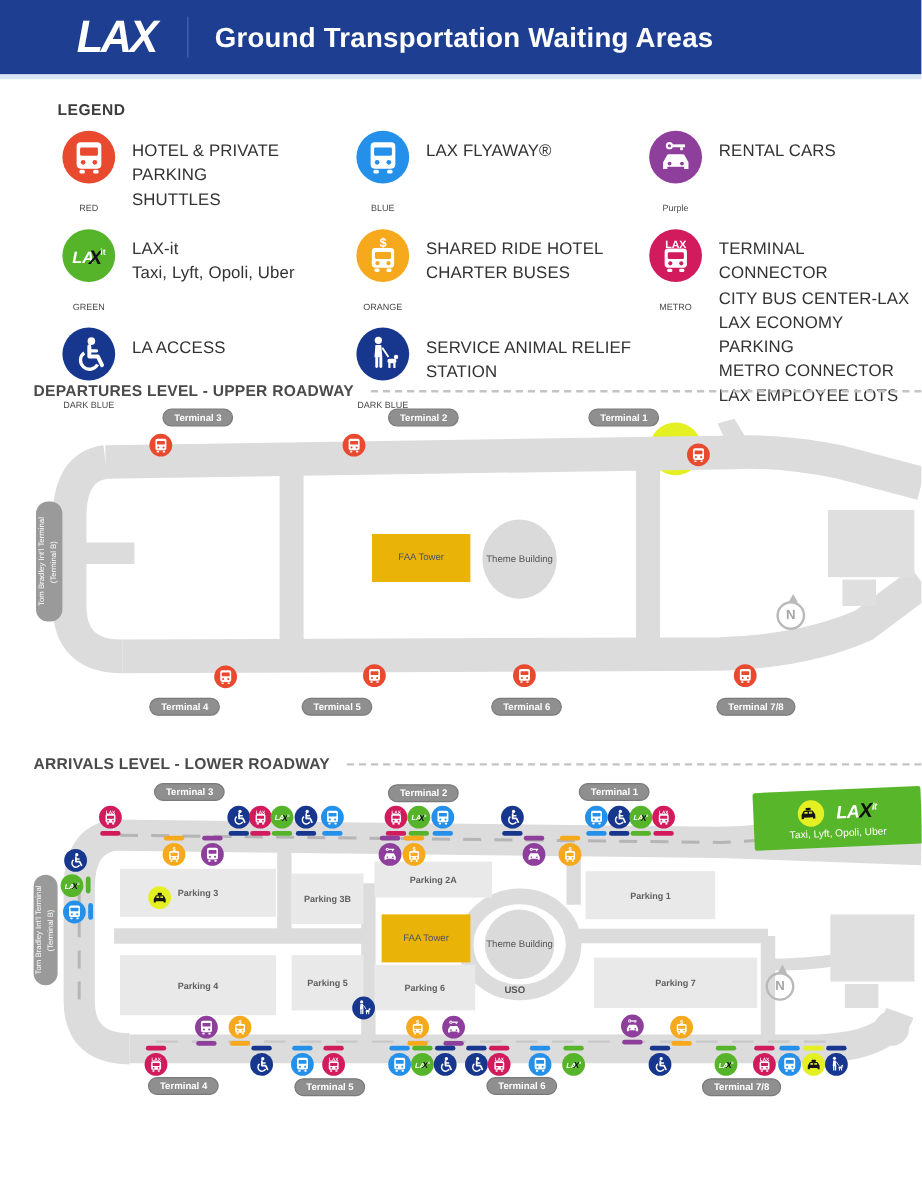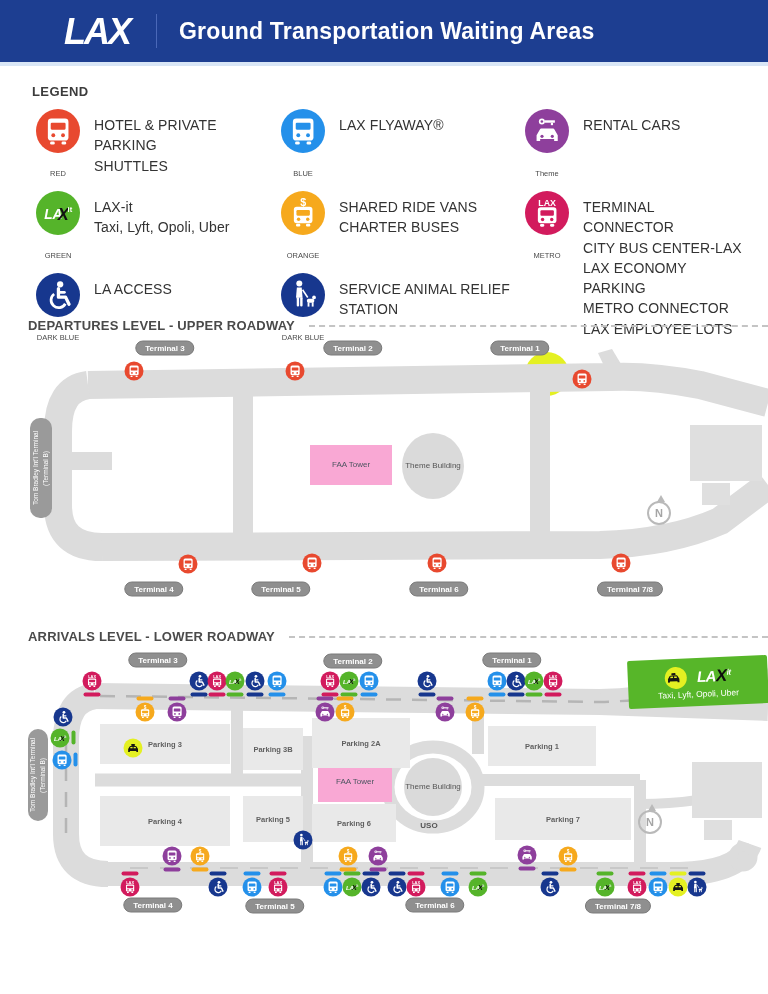--- a/index.html
+++ b/index.html
@@ -6,21 +6,21 @@
   body { width: 768px; height: 994px; background: #fff; font-family: "Liberation Sans", sans-serif; position: relative; overflow: hidden; }
 
   
   .header { height: 62px; background: #1d3e91; display: flex; align-items: center; padding-left: 64px; }
   .logo { color: #fff; font-size: 36px; font-weight: bold; font-style: italic; letter-spacing: -2px; transform: scaleY(1.05); }
   .hdr-divider { width: 1px; height: 34px; background: #4a68b8; margin: 0 22px 0 26px; }
   .hdr-title { color: #fff; font-size: 23px; font-weight: bold; letter-spacing: 0.2px; }
   .header-strip { height: 4px; background: #d9e6f6; }
 
   
-  .legend { padding: 18px 0 0 32px; height: 248px; }
+  .legend { padding: 18px 0 0 48px; height: 248px; }
   .legend-heading { font-size: 13px; font-weight: bold; color: #3c3c3c; letter-spacing: 0.4px; margin-bottom: 10px; }
   .legend-grid { display: grid; grid-template-columns: 245px 244px 225px; }
   .lcol { display: flex; flex-direction: column; }
   .litem { display: flex; margin-bottom: 13px; min-height: 62px; }
   .lic { width: 52px; text-align: center; flex-shrink: 0; }
   .lcircle { width: 44px; height: 44px; border-radius: 50%; margin: 0 auto; display: flex; align-items: center; justify-content: center; }
   .lcircle svg { width: 78%; height: 78%; }
   .lname { font-size: 7.5px; color: #4a4a4a; margin-top: 16px; }
   .ltext { font-size: 14px; color: #333; padding: 6px 0 0 10px; line-height: 1.45; letter-spacing: 0.1px; }
   .ltext.bold { font-weight: bold; font-size: 9.5px; padding-top: 16px; color: #111; }
@@ -39,21 +39,21 @@
   .pill { position: absolute; transform: translate(-50%,-50%); background: #8f8f8f; border: 1px solid #7a7a7a; color: #fff; font-size: 8px; font-weight: bold; padding: 2px 9px; border-radius: 9px; white-space: nowrap; }
 
   .micon { position: absolute; width: 19px; height: 19px; border-radius: 50%; transform: translate(-50%,-50%); display: flex; align-items: center; justify-content: center; z-index: 5; }
   .micon svg { width: 80%; height: 80%; }
   .micon .bar { position: absolute; background: inherit; border-radius: 2px; }
   .bar-b { width: 17px; height: 3.5px; left: 1px; top: 21px; }
   .bar-t { width: 17px; height: 3.5px; left: 1px; top: -6px; }
   .bar-r { width: 3.5px; height: 14px; left: 21px; top: 2px; }
 
   .pbox { position: absolute; background: #e9e9e9; display: flex; align-items: center; justify-content: center; text-align: center; font-size: 7.5px; font-weight: bold; color: #5f5f5f; }
-  .faa { position: absolute; background: #f9a8d4; display: flex; align-items: center; justify-content: center; text-align: center; font-size: 8px; color: #4c5560; line-height: 1.25; }
+  .faa { position: absolute; background: #eab308; display: flex; align-items: center; justify-content: center; text-align: center; font-size: 8px; color: #4c5560; line-height: 1.25; }
   .theme { position: absolute; background: #dadada; border-radius: 50%; display: flex; align-items: center; justify-content: center; text-align: center; font-size: 8px; color: #555; line-height: 1.25; }
   .uso { position: absolute; transform: translate(-50%,-50%); font-size: 8px; color: #555; font-weight: bold; }
   .flabel { width: 52px; }
 
   .tbit { position: absolute; background: #9a9a9a; border-radius: 10px; color: #fff; display: flex; align-items: center; justify-content: center; }
   .tbit-inner { writing-mode: vertical-rl; transform: rotate(180deg); font-size: 6.5px; text-align: center; line-height: 1.5; }
 
   .compass { position: absolute; transform: translate(-50%,-50%); width: 24px; height: 24px; border: 2px solid #b9b9b9; border-radius: 50%; color: #a5a5a5; font-size: 11px; font-weight: bold; display: flex; align-items: center; justify-content: center; }
   .compass::before { content: ""; position: absolute; top: -8px; left: 8px; border-left: 4px solid transparent; border-right: 4px solid transparent; border-bottom: 7px solid #b9b9b9; }
 
@@ -160,21 +160,21 @@
                 <rect x="7.3" y="9.8" width="9.4" height="4" rx="0.8" fill="#f6a91d"></rect>
                 <circle cx="8.8" cy="16.3" r="1.2" fill="#f6a91d"></circle>
                 <circle cx="15.2" cy="16.3" r="1.2" fill="#f6a91d"></circle>
                 <rect x="7" y="19.4" width="3" height="2" rx="0.8" fill="#fff"></rect>
                 <rect x="14" y="19.4" width="3" height="2" rx="0.8" fill="#fff"></rect>
               </svg>
             </div>
             <div class="lname">ORANGE</div>
           </div>
           <div class="ltext">
-            <div>SHARED RIDE VANS</div>
+            <div>SHARED RIDE HOTEL</div>
             <div>CHARTER BUSES</div>
           </div>
         </div>
         <div class="litem">
           <div class="lic">
             <div class="lcircle" style="background: rgb(23, 55, 142);">
               <svg viewBox="0 0 24 24" fill="#fff">
                 <circle cx="9.3" cy="3.9" r="2.1"></circle>
                 <path d="M7.6 6.6 h3.4 l.6 7.2 H7 z"></path>
                 <rect x="7.5" y="13.4" width="1.7" height="6.6" rx="0.8"></rect>
@@ -200,21 +200,21 @@
               <svg viewBox="0 0 24 24">
                 <circle cx="8.3" cy="5.2" r="2.1" fill="#fff"></circle>
                 <circle cx="8.3" cy="5.2" r="0.9" fill="#8e3f9c"></circle>
                 <rect x="10.2" y="4.4" width="7.2" height="1.7" fill="#fff"></rect>
                 <rect x="14.6" y="6.1" width="1.5" height="1.7" fill="#fff"></rect>
                 <path d="M4.6 14.8 L6.9 10.8 Q7.2 10.2 7.9 10.2 h8.2 Q16.8 10.2 17.1 10.8 L19.4 14.8 v4 h-2.5 v-1.3 H7.1 v1.3 H4.6 z" fill="#fff"></path>
                 <circle cx="8.4" cy="15.6" r="1.1" fill="#8e3f9c"></circle>
                 <circle cx="15.6" cy="15.6" r="1.1" fill="#8e3f9c"></circle>
               </svg>
             </div>
-            <div class="lname">Theme</div>
+            <div class="lname">Purple</div>
           </div>
           <div class="ltext">
             <div>RENTAL CARS</div>
           </div>
         </div>
         <div class="litem">
           <div class="lic">
             <div class="lcircle" style="background: rgb(210, 27, 93);">
               <svg viewBox="0 0 24 24">
                 <text x="12" y="7.2" font-size="6.2" font-weight="bold" fill="#fff" text-anchor="middle" font-family="Liberation Sans,sans-serif">LAX</text>
@@ -421,21 +421,21 @@
   </div>
 <div class="pill" style="left: 158px; top: 16px;">Terminal 3</div>
     <div class="pill" style="left: 353px; top: 17px;">Terminal 2</div>
     <div class="pill" style="left: 512px; top: 16px;">Terminal 1</div>
     <div class="pill" style="left: 153px; top: 261px;">Terminal 4</div>
     <div class="pill" style="left: 275px; top: 262px;">Terminal 5</div>
     <div class="pill" style="left: 435px; top: 261px;">Terminal 6</div>
     <div class="pill" style="left: 618px; top: 262px;">Terminal 7/8</div>
     <div class="pbox" style="left: 100px; top: 80px; width: 130px; height: 40px;">Parking 3</div>
     <div class="pbox" style="left: 243px; top: 84px; width: 60px; height: 42px;">Parking 3B</div>
-    <div class="pbox" style="left: 312px; top: 74px; width: 98px; height: 50px;">Parking 2A</div>
+    <div class="pbox" style="left: 312px; top: 74px; width: 98px; height: 30px;">Parking 2A</div>
     <div class="pbox" style="left: 488px; top: 82px; width: 108px; height: 40px;">Parking 1</div>
     <div class="pbox" style="left: 100px; top: 152px; width: 130px; height: 50px;">Parking 4</div>
     <div class="pbox" style="left: 243px; top: 152px; width: 60px; height: 46px;">Parking 5</div>
     <div class="pbox" style="left: 312px; top: 160px; width: 84px; height: 38px;">Parking 6</div>
     <div class="pbox" style="left: 495px; top: 154px; width: 136px; height: 42px;">Parking 7</div>
     <div class="micon" style="background: rgb(210, 27, 93); left: 92px; top: 37px;">
       <svg viewBox="0 0 24 24">
         <text x="12" y="7.2" font-size="6.2" font-weight="bold" fill="#fff" text-anchor="middle" font-family="Liberation Sans,sans-serif">LAX</text>
         <rect x="5.5" y="7.8" width="13" height="11.2" rx="2" fill="#fff"></rect>
         <rect x="7.3" y="10" width="9.4" height="3.9" rx="0.8" fill="#d21b5d"></rect>

